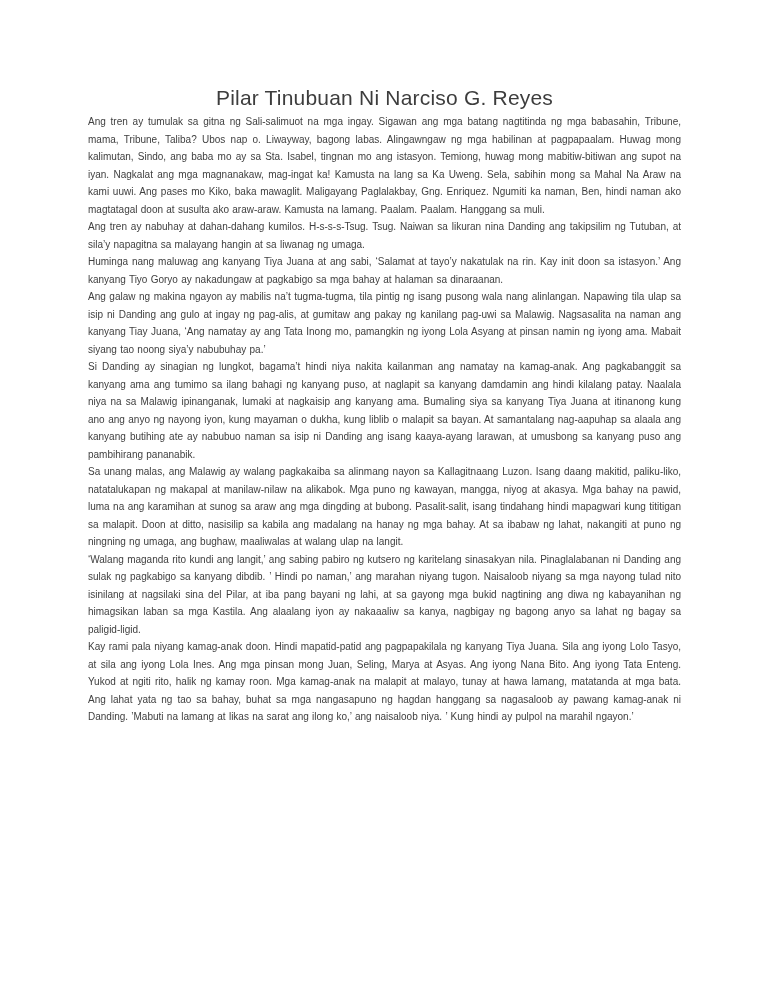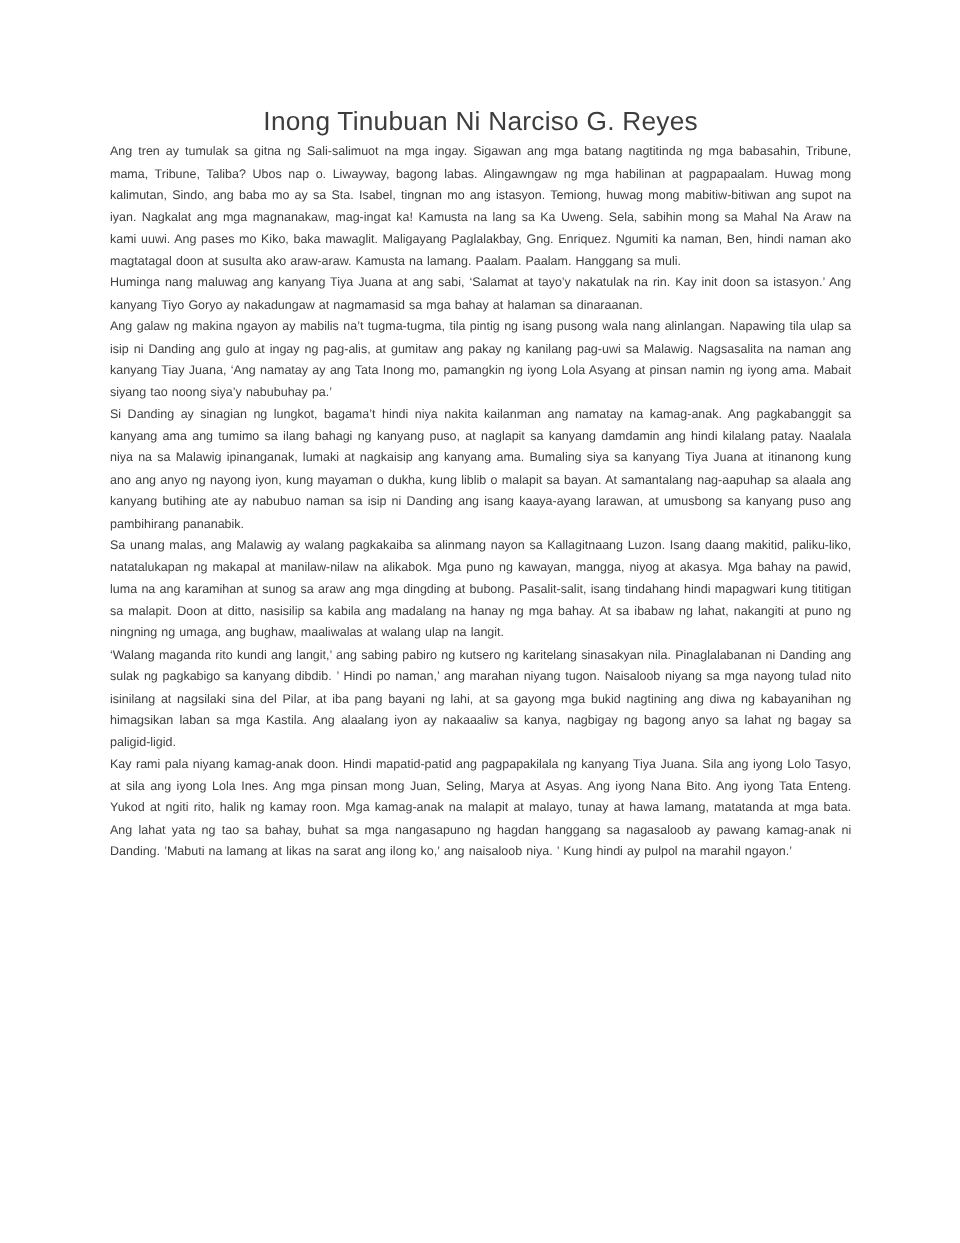--- a/index.html
+++ b/index.html
@@ -37,23 +37,24 @@
     text-align: justify;
     text-justify: inter-word;
     word-spacing: 0.5px;
     color: #404040;
   }
 </style>
 </head>
 <body>
 
 <div class="page">
-  <h1 class="doc-title">Inong Tinubuan Ni Narciso G. Reyes</h1>
+  <h1 class="doc-title">Pilar Tinubuan Ni Narciso G. Reyes</h1>
   <div class="body-text">
       <p class="para">Ang tren ay tumulak sa gitna ng Sali-salimuot na mga ingay. Sigawan ang mga batang nagtitinda ng mga babasahin, Tribune, mama, Tribune, Taliba? Ubos nap o. Liwayway, bagong labas. Alingawngaw ng mga habilinan at pagpapaalam. Huwag mong kalimutan, Sindo, ang baba mo ay sa Sta. Isabel, tingnan mo ang istasyon. Temiong, huwag mong mabitiw-bitiwan ang supot na iyan. Nagkalat ang mga magnanakaw, mag-ingat ka! Kamusta na lang sa Ka Uweng. Sela, sabihin mong sa Mahal Na Araw na kami uuwi. Ang pases mo Kiko, baka mawaglit. Maligayang Paglalakbay, Gng. Enriquez. Ngumiti ka naman, Ben, hindi naman ako magtatagal doon at susulta ako araw-araw. Kamusta na lamang. Paalam. Paalam. Hanggang sa muli.</p>
-      <p class="para">Huminga nang maluwag ang kanyang Tiya Juana at ang sabi, ‘Salamat at tayo’y nakatulak na rin. Kay init doon sa istasyon.’ Ang kanyang Tiyo Goryo ay nakadungaw at nagmamasid sa mga bahay at halaman sa dinaraanan.</p>
+      <p class="para">Ang tren ay nabuhay at dahan-dahang kumilos. H-s-s-s-Tsug. Tsug. Naiwan sa likuran nina Danding ang takipsilim ng Tutuban, at sila’y napagitna sa malayang hangin at sa liwanag ng umaga.</p>
+      <p class="para">Huminga nang maluwag ang kanyang Tiya Juana at ang sabi, ‘Salamat at tayo’y nakatulak na rin. Kay init doon sa istasyon.’ Ang kanyang Tiyo Goryo ay nakadungaw at pagkabigo sa mga bahay at halaman sa dinaraanan.</p>
       <p class="para">Ang galaw ng makina ngayon ay mabilis na’t tugma-tugma, tila pintig ng isang pusong wala nang alinlangan. Napawing tila ulap sa isip ni Danding ang gulo at ingay ng pag-alis, at gumitaw ang pakay ng kanilang pag-uwi sa Malawig. Nagsasalita na naman ang kanyang Tiay Juana, ‘Ang namatay ay ang Tata Inong mo, pamangkin ng iyong Lola Asyang at pinsan namin ng iyong ama. Mabait siyang tao noong siya’y nabubuhay pa.’</p>
       <p class="para">Si Danding ay sinagian ng lungkot, bagama’t hindi niya nakita kailanman ang namatay na kamag-anak. Ang pagkabanggit sa kanyang ama ang tumimo sa ilang bahagi ng kanyang puso, at naglapit sa kanyang damdamin ang hindi kilalang patay. Naalala niya na sa Malawig ipinanganak, lumaki at nagkaisip ang kanyang ama. Bumaling siya sa kanyang Tiya Juana at itinanong kung ano ang anyo ng nayong iyon, kung mayaman o dukha, kung liblib o malapit sa bayan. At samantalang nag-aapuhap sa alaala ang kanyang butihing ate ay nabubuo naman sa isip ni Danding ang isang kaaya-ayang larawan, at umusbong sa kanyang puso ang pambihirang pananabik.</p>
       <p class="para">Sa unang malas, ang Malawig ay walang pagkakaiba sa alinmang nayon sa Kallagitnaang Luzon. Isang daang makitid, paliku-liko, natatalukapan ng makapal at manilaw-nilaw na alikabok. Mga puno ng kawayan, mangga, niyog at akasya. Mga bahay na pawid, luma na ang karamihan at sunog sa araw ang mga dingding at bubong. Pasalit-salit, isang tindahang hindi mapagwari kung tititigan sa malapit. Doon at ditto, nasisilip sa kabila ang madalang na hanay ng mga bahay. At sa ibabaw ng lahat, nakangiti at puno ng ningning ng umaga, ang bughaw, maaliwalas at walang ulap na langit.</p>
       <p class="para">‘Walang maganda rito kundi ang langit,’ ang sabing pabiro ng kutsero ng karitelang sinasakyan nila. Pinaglalabanan ni Danding ang sulak ng pagkabigo sa kanyang dibdib. ’ Hindi po naman,’ ang marahan niyang tugon. Naisaloob niyang sa mga nayong tulad nito isinilang at nagsilaki sina del Pilar, at iba pang bayani ng lahi, at sa gayong mga bukid nagtining ang diwa ng kabayanihan ng himagsikan laban sa mga Kastila. Ang alaalang iyon ay nakaaaliw sa kanya, nagbigay ng bagong anyo sa lahat ng bagay sa paligid-ligid.</p>
       <p class="para">Kay rami pala niyang kamag-anak doon. Hindi mapatid-patid ang pagpapakilala ng kanyang Tiya Juana. Sila ang iyong Lolo Tasyo, at sila ang iyong Lola Ines. Ang mga pinsan mong Juan, Seling, Marya at Asyas. Ang iyong Nana Bito. Ang iyong Tata Enteng. Yukod at ngiti rito, halik ng kamay roon. Mga kamag-anak na malapit at malayo, tunay at hawa lamang, matatanda at mga bata. Ang lahat yata ng tao sa bahay, buhat sa mga nangasapuno ng hagdan hanggang sa nagasaloob ay pawang kamag-anak ni Danding. ’Mabuti na lamang at likas na sarat ang ilong ko,’ ang naisaloob niya. ’ Kung hindi ay pulpol na marahil ngayon.’</p>
     </div>
 </div>
 
 </body></html>

